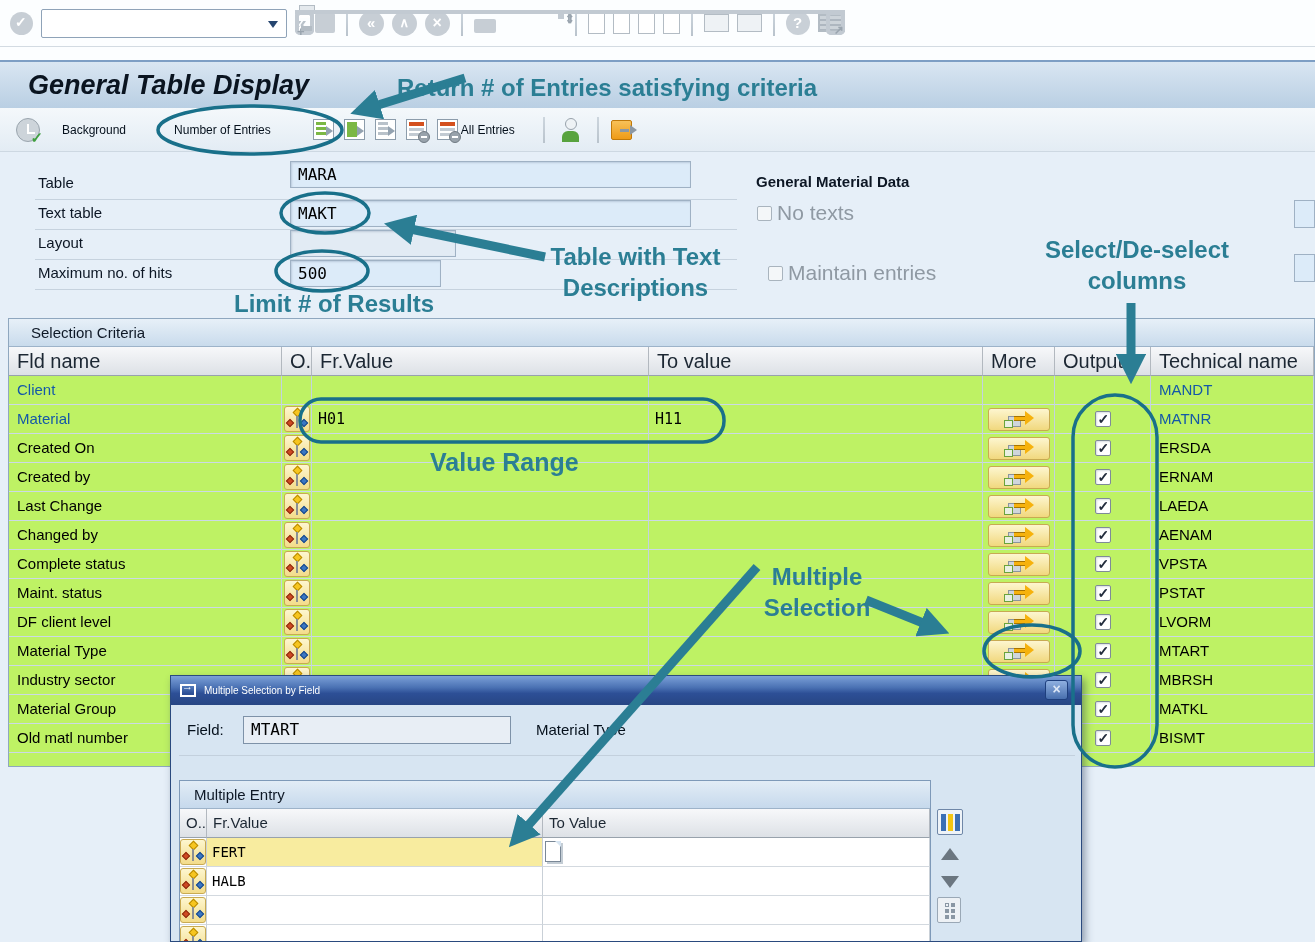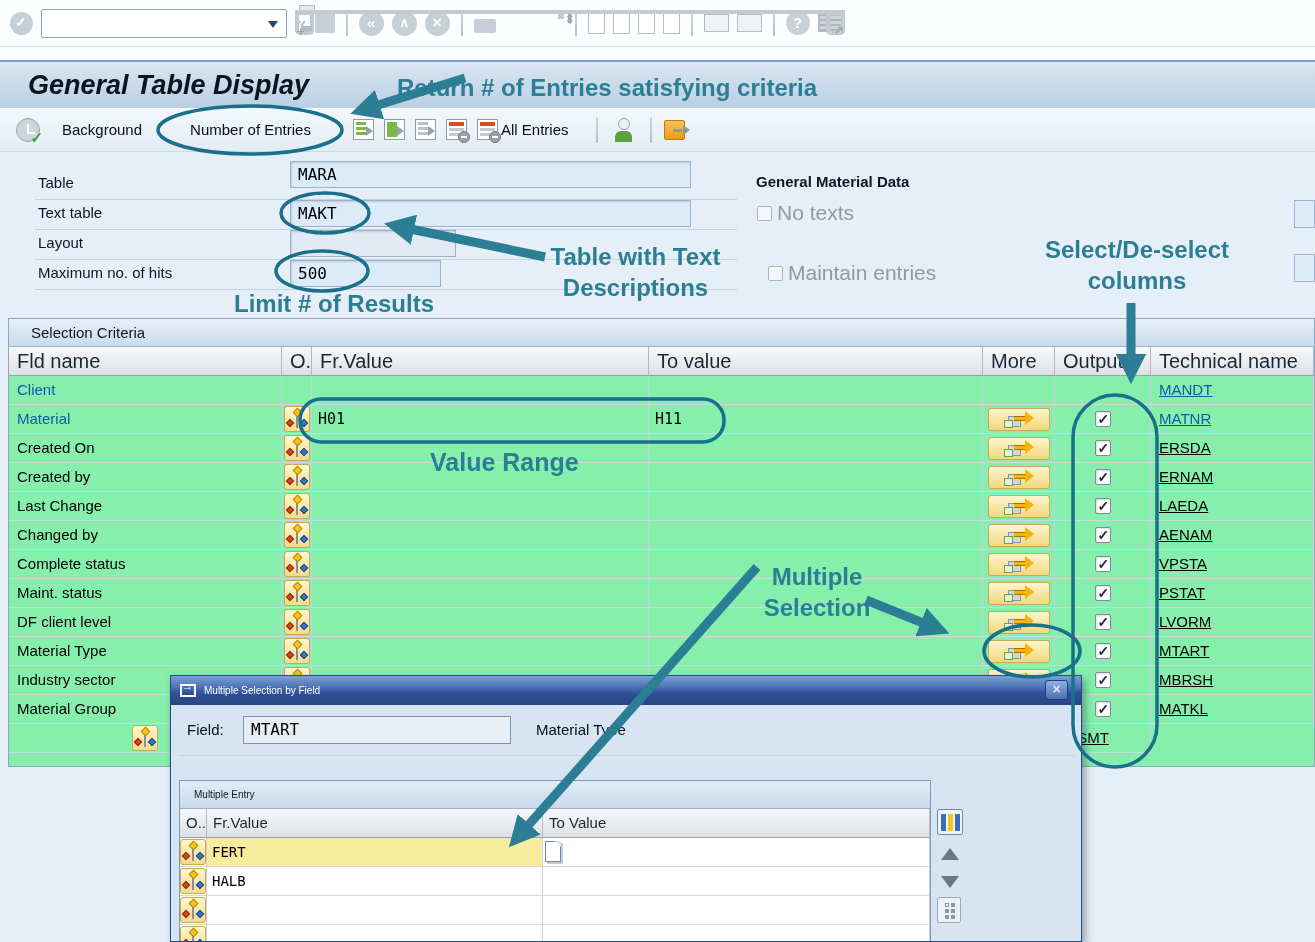--- a/index.html
+++ b/index.html
@@ -48,21 +48,21 @@
   .ic-mon::after { content:""; position:absolute; left:6px; top:16px; width:11px; height:5px; background:#b3bcc4; }
 
   
   .title-band { position:absolute; left:0; top:60px; width:1315px; height:48px;
     background:linear-gradient(#d9e6f2,#b9cfe3); border-top:2px solid #7d9ec4; }
   .app-title { position:absolute; left:28px; top:8px; font-size:27px; font-weight:bold; font-style:italic; color:#0a1420; }
 
   
   .app-toolbar { position:absolute; left:0; top:108px; width:1315px; height:44px; display:flex; align-items:center;
     background:linear-gradient(#f4f8fb,#e3ecf4); border-bottom:1px solid #cdd8e2; padding-left:16px; }
-  .app-toolbar .lbl { font-size:15px; color:#05101c;text-align:center; }
+  .app-toolbar .lbl { font-size:12px; color:#05101c;text-align:center; }
   .ic-exec { width:24px; height:24px; border-radius:50%; background:#cdd4da; border:1px solid #9aa5ae; position:relative; flex:none; }
   .ic-exec::before { content:""; position:absolute; left:10px; top:5px; width:6px; height:8px; border-left:2px solid #fff; border-bottom:2px solid #fff; }
   .ic-exec::after { content:"✓"; position:absolute; right:-4px; bottom:-6px; color:#3f9f3f; font-weight:bold; font-size:15px; }
   .tbl-ic { width:21px; height:21px; background:#fff; border:1px solid #8c9cab; position:relative; flex:none; margin-left:10px; }
   .tbl-ic .stripes { position:absolute; left:2px; top:2px; bottom:2px; right:7px; }
   .g1 .stripes { background:repeating-linear-gradient(180deg,#7cb845 0 3px,#fff 3px 5px); }
   .g2 .stripes { background:#7cb845; }
   .g3 .stripes { background:repeating-linear-gradient(180deg,#b9c2ca 0 3px,#fff 3px 5px); }
   .red .stripes { background:linear-gradient(180deg,#d4501e 0 4px,#fff 4px 6px,#c2cad2 6px 9px,#fff 9px 11px,#c2cad2 11px 14px,#fff 14px); right:2px; }
   .tbl-ic .pl { position:absolute; right:0px; bottom:3px; width:0; height:0; border-left:7px solid #93a2b0; border-top:5px solid transparent; border-bottom:5px solid transparent; }
@@ -82,27 +82,27 @@
   .f-input { position:absolute; height:27px; background:#dcebf9; border:1px solid #9fb1c4;
     box-shadow:inset 1px 1px 2px rgba(90,110,140,.25); font-family:"DejaVu Sans Mono",monospace;
     font-size:16px; line-height:25px; padding-left:7px; color:#000; }
   .f-line { position:absolute; left:35px; width:702px; height:1px; background:#c6d2de; }
   .grp-title { position:absolute; font-size:15px; font-weight:bold; color:#0c1624; }
   .g-check { position:absolute; display:flex; align-items:center; gap:5px; color:#8f99a3; font-size:21px; }
   .g-check .box { width:15px; height:15px; background:#f4f7f9; border:1px solid #a9b4be; border-radius:2px; }
   .edge-frag { position:absolute; width:21px; height:28px; background:#dcebf9; border:1px solid #9fb1c4; }
 
   
-  .sel-area { position:absolute; left:8px; top:318px; width:1307px; height:449px; background:#86efac; border:1px solid #8fa7bf; }
+  .sel-area { position:absolute; left:8px; top:318px; width:1307px; height:449px; background:#bef264; border:1px solid #8fa7bf; }
   .sel-band { height:28px; background:linear-gradient(#e7f0f8,#c9dbec); border-bottom:1px solid #9db3c9; font-size:15px; color:#0e1826; padding-left:22px; line-height:27px; }
   .sel-header, .srow { display:grid; grid-template-columns:273px 30px 337px 334px 72px 96px 1fr; height:29px; }
   .sel-header > div { background:linear-gradient(#f7f8fa,#dde1e6); border-right:1px solid #b2b8bf; border-bottom:1px solid #98a2ac; font-size:20px; color:#1c2733; padding-left:8px; line-height:28px; overflow:hidden; white-space:nowrap; }
   .srow > div { border-right:1px solid #c3d2e0; border-bottom:1px solid #cbd9e6; font-size:15px; line-height:28px; overflow:hidden; white-space:nowrap; }
   .c-fld { padding-left:8px; color:#000; }
-  .c-tech { padding-left:8px; color:#000;text-decoration:underline; }
+  .c-tech { padding-left:8px; color:#000; }
   .blue { color:#1458a8; }
   .c-opt, .c-more, .c-out { display:flex; align-items:center; justify-content:center; padding:0; }
   .c-fr, .c-to { padding-left:6px; font-family:"DejaVu Sans Mono",monospace; font-size:15px; }
 
   .opt-btn { position:relative; width:26px; height:26px; background:linear-gradient(#fdf6cf,#f3dc8a); border:1px solid #c8aa52; border-radius:3px; cursor:pointer; padding:0; }
   .opt-btn .d { position:absolute; width:7px; height:7px; transform:rotate(45deg); }
   .opt-btn .dy { left:9px; top:2px; background:#f7c51e; border:1px solid #b88a00; }
   .opt-btn .dr { left:2px; top:13px; width:6px; height:6px; background:#cf4a22; border:1px solid #8e2e10; }
   .opt-btn .db { right:2px; top:13px; width:6px; height:6px; background:#3a77c4; border:1px solid #1d4a87; }
   .opt-btn .stem { position:absolute; left:11px; top:9px; width:2px; height:12px; background:#8a8f94; }
@@ -126,21 +126,21 @@
   .dlg-title-text { color:#fff; font-size:10px; margin-left:8px; }
   .dlg-close { position:absolute; right:13px; top:4px; width:23px; height:20px; border-radius:3px;
     background:linear-gradient(#8fb0e0,#486fae); border:1px solid #1e3f7d; color:#dce6f5; font-weight:bold; font-size:14px; line-height:17px; text-align:center; cursor:pointer; }
   .dlg-field-label { position:absolute; left:16px; top:45px; font-size:15px; color:#05101c; }
   .dlg-field-input { position:absolute; left:72px; top:40px; width:268px; height:28px; background:#e8eef5; border:1px solid #7e92a8;
     font-family:"DejaVu Sans Mono",monospace; font-size:16px; line-height:26px; padding-left:7px; }
   .dlg-field-desc { position:absolute; left:365px; top:45px; font-size:15px; color:#05101c; }
   .dlg-line { position:absolute; left:8px; top:79px; width:896px; height:1px; background:#c3d0dd; }
 
   .me-box { position:absolute; left:8px; top:104px; width:752px; height:300px; border:1px solid #7e99b8; background:#fff; }
-  .me-band { height:28px; background:linear-gradient(#e2ecf6,#c6d9ec); border-bottom:1px solid #9db3c9; font-size:10px; color:#0e1826; padding-left:14px; line-height:27px; }
+  .me-band { height:28px; background:linear-gradient(#e2ecf6,#c6d9ec); border-bottom:1px solid #9db3c9; font-size:15px; color:#0e1826; padding-left:14px; line-height:27px; }
   .me-header, .mrow { display:grid; grid-template-columns:27px 336px 1fr; height:29px; }
   .me-header > div { background:linear-gradient(#f7f8fa,#dde1e6); border-right:1px solid #b2b8bf; border-bottom:1px solid #98a2ac; font-size:15px; color:#1c2733; padding-left:6px; line-height:28px; overflow:hidden; white-space:nowrap; }
   .mrow > div { border-right:1px solid #c9d0d7; border-bottom:1px solid #d3d9df; background:#fff; }
   .m-opt { display:flex; align-items:center; justify-content:center; }
   .m-fr, .m-to { position:relative; font-family:"DejaVu Sans Mono",monospace; font-size:14px; line-height:28px; padding-left:5px; overflow:visible; white-space:nowrap; }
   .m-fr.sel-cell { background:#f8ec9f; }
   .paste-ic { position:absolute; left:2px; top:3px; width:16px; height:21px; background:#fff; border:1px solid #7a8897; box-shadow:2px 2px 0 #c3ccd4; }
   .paste-ic::after { content:""; position:absolute; right:-1px; top:-1px; border-top:6px solid #d7e5f2; border-left:6px solid transparent; }
 
   .cfg-icon { position:absolute; left:766px; top:133px; width:26px; height:26px; background:#eef3f8; border:1px solid #6f87a8; border-radius:2px; }
@@ -569,20 +569,21 @@
               <span class="arrh"></span>
             </button>
           </div>
           <div class="c-out">
             <span class="cbx"></span>
           </div>
           <div class="c-tech">MATKL</div>
         </div>
 
         <div class="srow">
+          <div class="c-fld">Old matl number</div>
           <div class="c-opt">
             <button class="opt-btn">
               <i class="d dy"></i>
               <i class="d dr"></i>
               <i class="d db"></i>
               <i class="stem"></i>
             </button>
           </div>
           <div class="c-fr"></div>
           <div class="c-to"></div>

